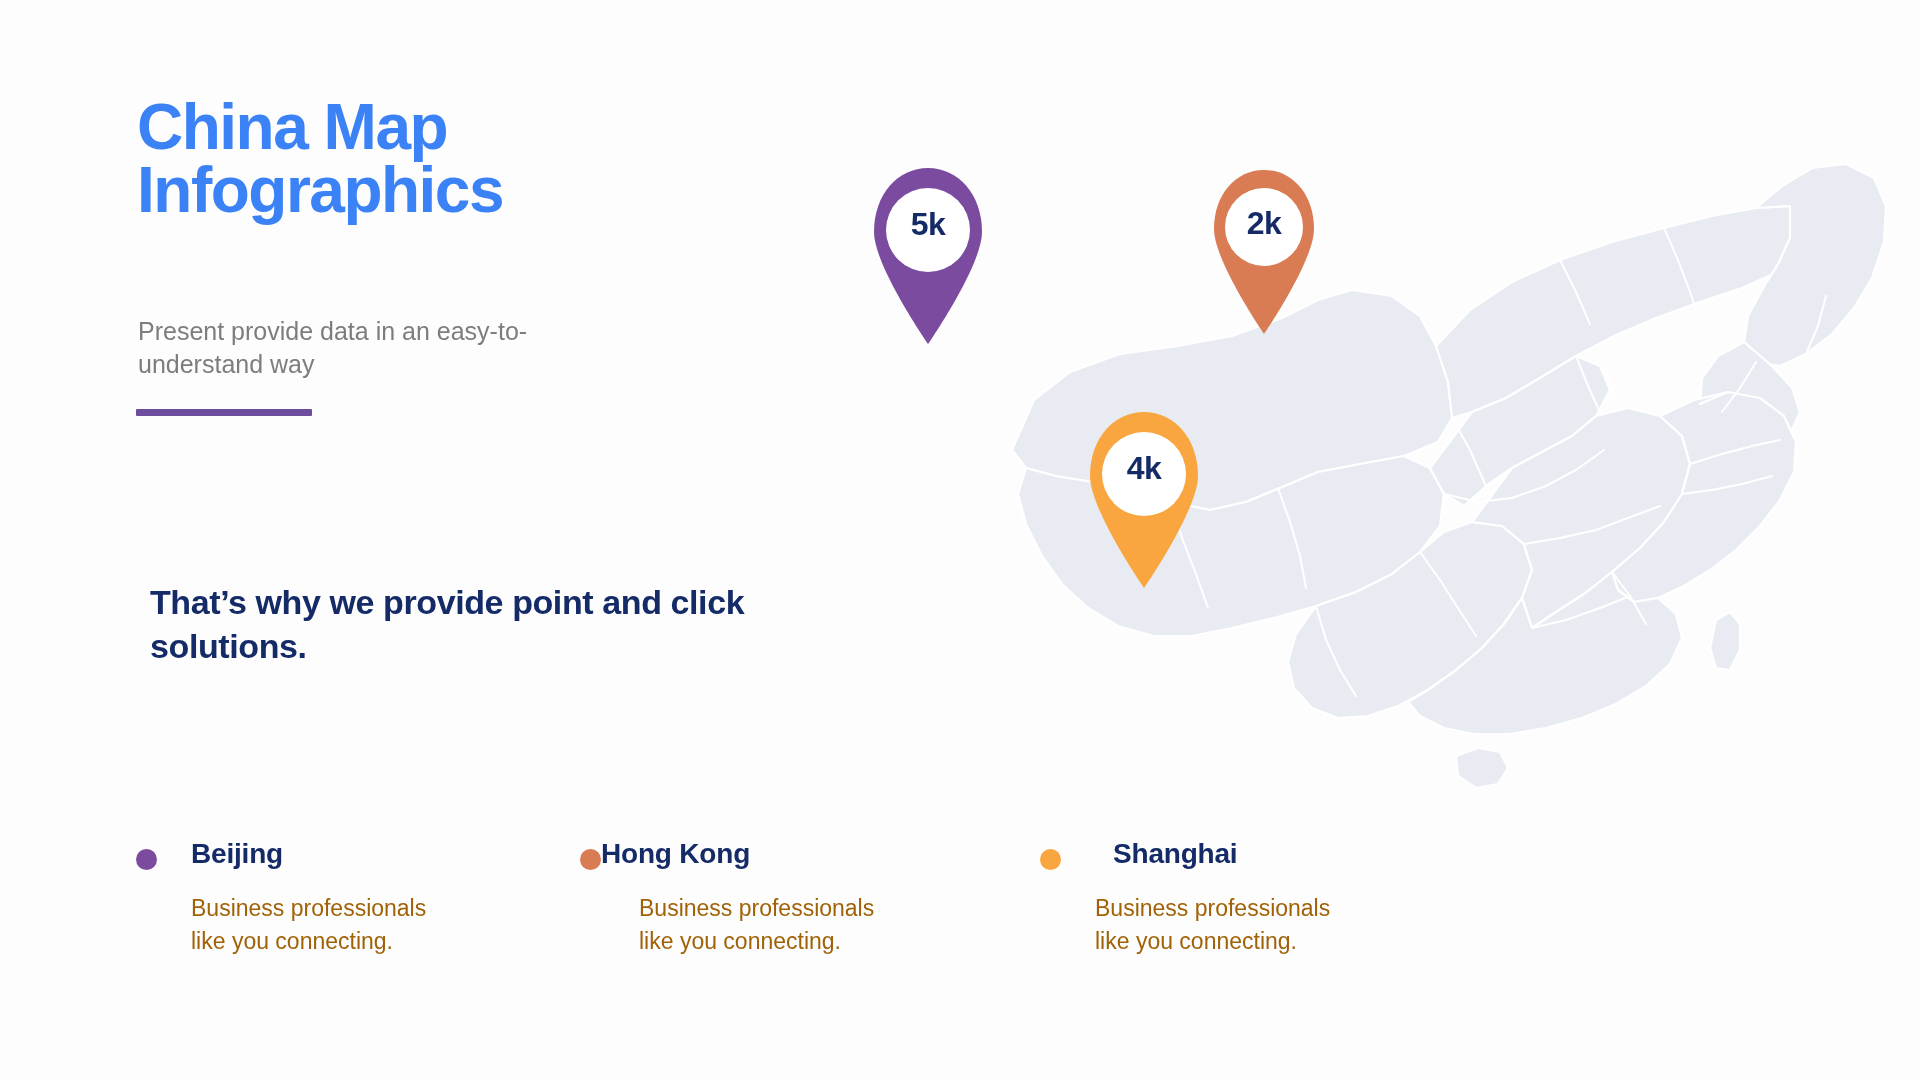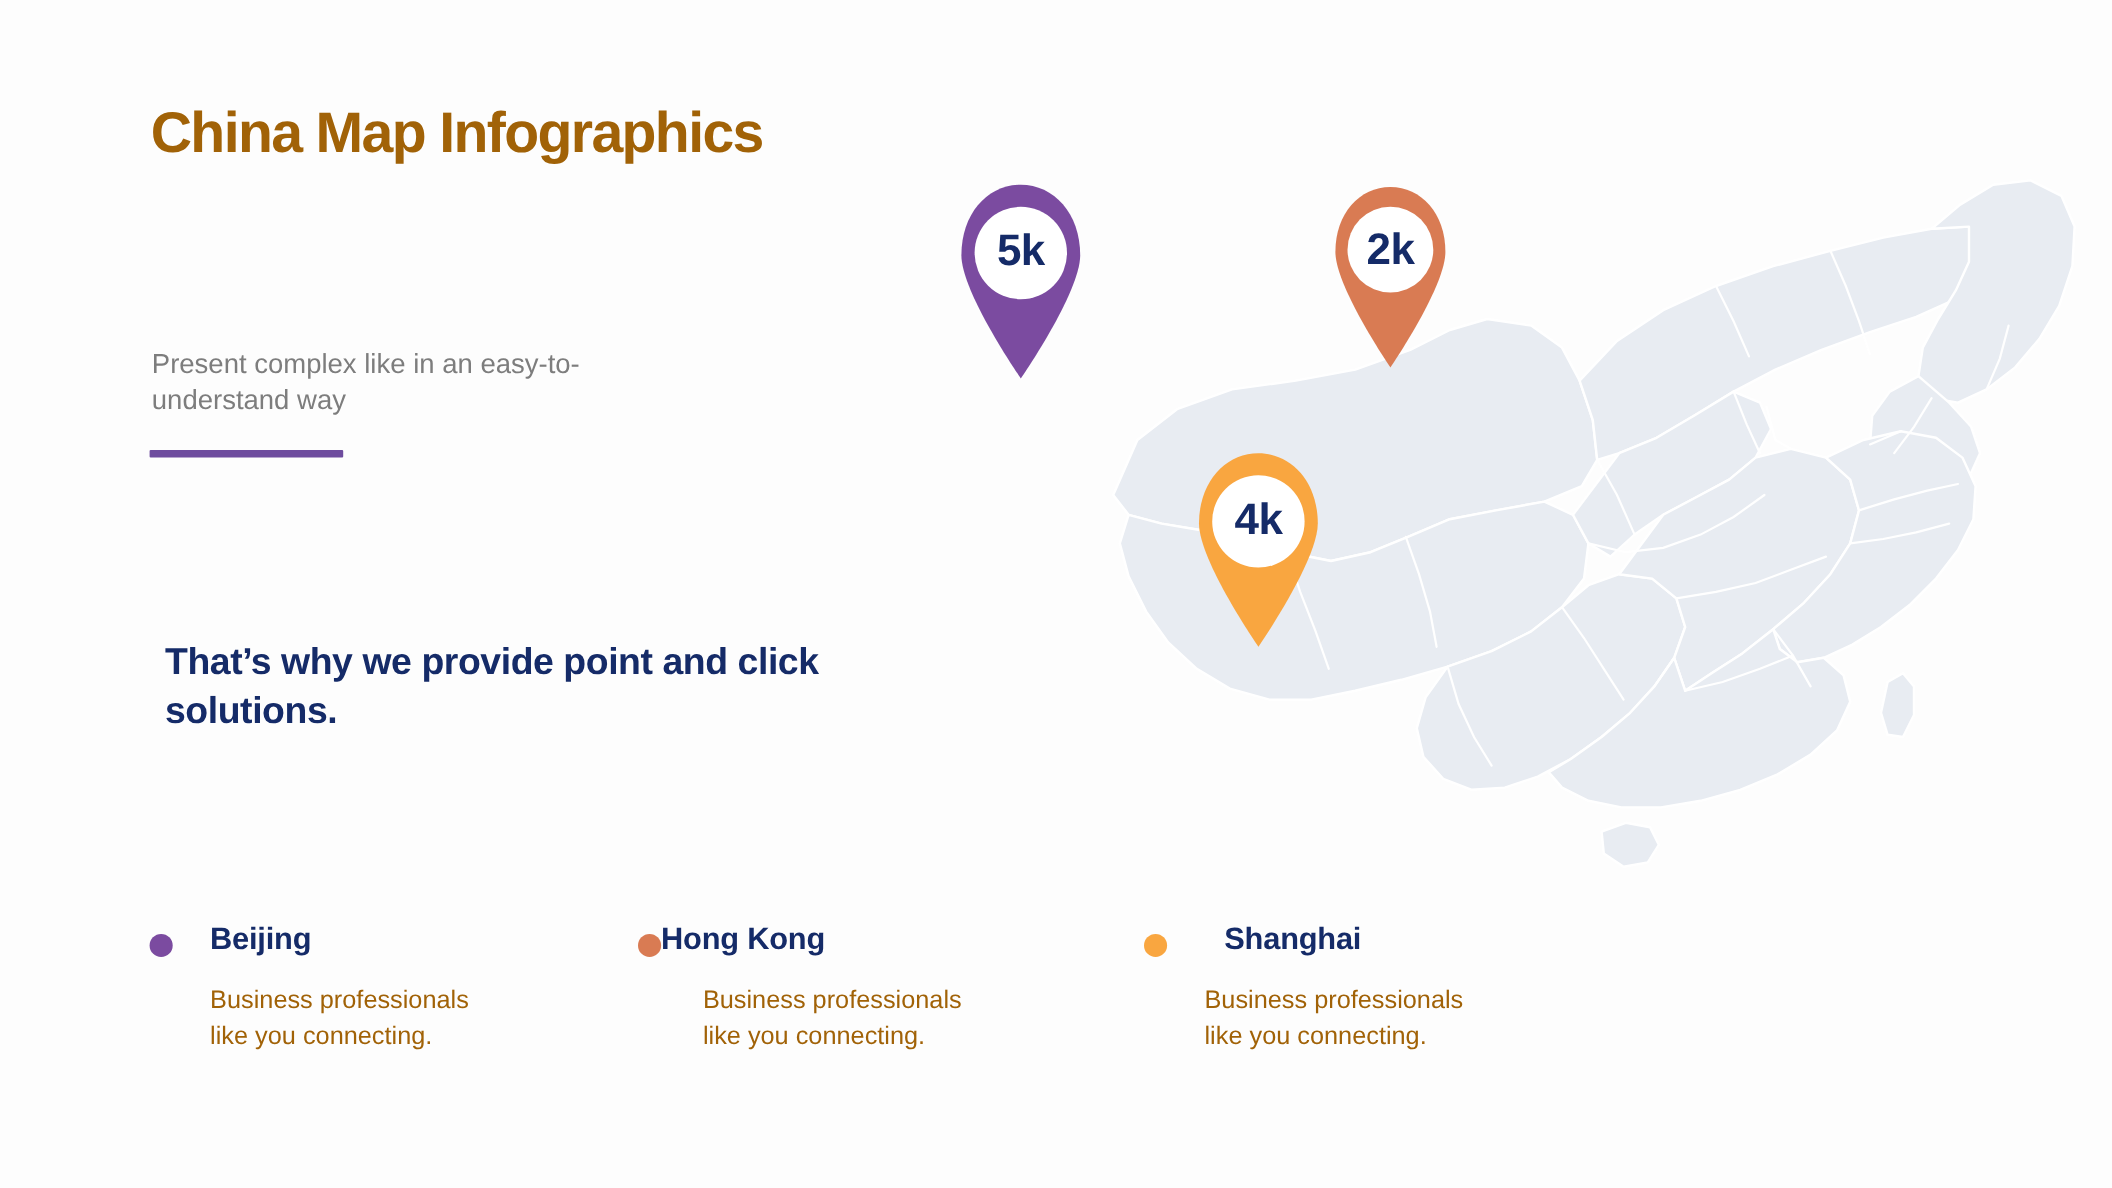--- a/index.html
+++ b/index.html
@@ -8,23 +8,23 @@
     background:#FDFDFD;
     font-family:"Liberation Sans", sans-serif;
     overflow:hidden;
   }
   #stage { position:relative; width:1920px; height:1080px; background:#FDFDFD; }
 
   
   #title {
     position:absolute; left:137px; top:96px;
     width:620px;
-    font-size:52px; font-weight:700; line-height:0.99;
+    font-size:64px; font-weight:700; line-height:0.99;
     letter-spacing:-1.5px;
-    color:#a16207;
+    color:#3b82f6;
   }
   #subtitle {
     position:absolute; left:138px; top:315px;
     width:480px;
     font-size:25px; font-weight:400; line-height:1.32;
     color:#7D7D7D;
   }
   #divider {
     position:absolute; left:136px; top:409px;
     width:176px; height:7px;
@@ -55,21 +55,21 @@
   
   #map-wrap { position:absolute; left:1000px; top:150px; width:900px; height:660px; }
   #map-svg { width:100%; height:100%; display:block; }
 
   
   .pin { position:absolute; }
   .pin-svg { display:block; overflow:visible; }
   .pin-label {
     position:absolute; left:0; width:100%;
     text-align:center;
-    font-size:40px; font-weight:700; color:#152B68;
+    font-size:32px; font-weight:700; color:#152B68;
     letter-spacing:-0.5px;
   }
 </style>
 </head>
 <body>
 
 <div id="stage">
 
   <div id="map-wrap">
     <svg id="map-svg" viewBox="0 0 900 660">
@@ -169,21 +169,21 @@
     <div class="pin" style="left:74px; top:256px; width:140px; height:185px;">
       <svg class="pin-svg" width="140" height="185" viewBox="0 0 140 185">
         <path d="M70 182 C70 182 16 104 16 70 C16 32 40 6 70 6 C100 6 124 32 124 70 C124 104 70 182 70 182 Z" fill="#F9A640"></path>
         <circle cx="70" cy="68" r="42" fill="#FFFFFF"></circle>
       </svg>
       <div class="pin-label" style="top:44px;">4k</div>
     </div>
   </div>
 
   <h1 id="title">China Map Infographics</h1>
-  <p id="subtitle">Present complex like in an easy-to-understand way</p>
+  <p id="subtitle">Present provide data in an easy-to-understand way</p>
   <div id="divider"></div>
   <h2 id="headline">That’s why we provide point and click solutions.</h2>
 
   <div id="legend">
 
     <div class="legend-item" style="left:136px;">
       <div class="legend-head">
         <span class="legend-dot" style="background:#7B4BA0;"></span>
         <span class="legend-name" style="margin-left:34px;">Beijing</span>
       </div>

